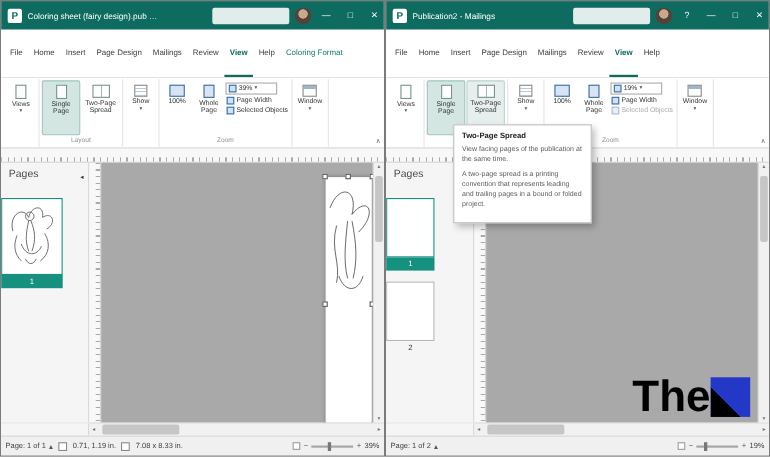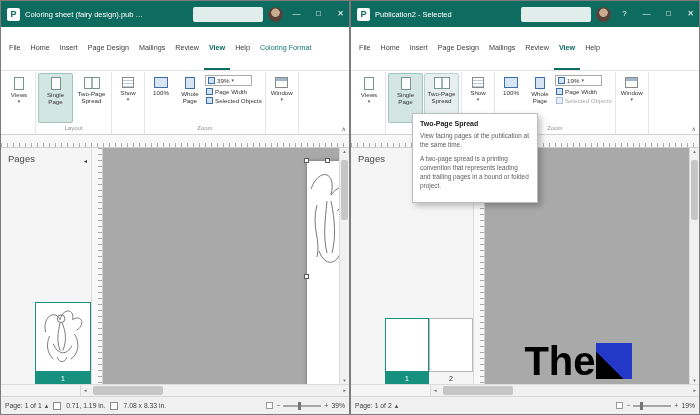--- a/index.html
+++ b/index.html
@@ -35,21 +35,21 @@
 .ic-window{width:13px;height:11px;border:1px solid #8a8a8a;background:linear-gradient(to bottom,#9fb6c9 0 3px,#fdfdfd 3px)}
 .zcol{display:flex;flex-direction:column;gap:2px;padding-top:2px}
 .zoom-combo{display:flex;align-items:center;gap:2px;border:1px solid #ababab;background:#fff;font-size:6.2px;color:#333;height:11px;padding:0 2px;width:47px}
 .small-item{display:flex;align-items:center;gap:2px;font-size:6.2px;color:#333;white-space:nowrap;padding:0 1px}
 .small-item.disabled{color:#a9a9a9}
 .small-item.disabled .mini-ic{opacity:.45}
 .mini-ic{width:7px;height:7px;border:1px solid #3a6ea5;background:#cfe0f7;flex:0 0 auto}
 .collapse{position:absolute;right:3px;bottom:2px;font-size:6px;color:#666}
 .ruler-h{flex:0 0 13px;background:#f8f8f8;border-bottom:1px solid #cfcfcf;background-image:repeating-linear-gradient(to right,#a9a9a9 0 1px,transparent 1px 6px);background-size:100% 4px;background-repeat:no-repeat;background-position:0 100%}
 .main{flex:1;display:flex;min-height:0}
-.pages-panel{flex:0 0 80px;background:#f5f5f5;border-right:1px solid #dadada;display:flex;align-items:flex-end;position:relative}
+.pages-panel{flex:0 0 80px;background:#f5f5f5;border-right:1px solid #dadada;display:flex;flex-direction:column;align-items:flex-start;position:relative}
 .pages-title{align-self:flex-start;font-size:9.5px;color:#4a4a4a;padding:5px 0 4px 7px}
 .panel-collapse{position:absolute;top:9px;right:4px;font-size:6px;color:#333}
 .thumb-wrap{display:flex;flex-direction:column;margin-top:12px}
 .thumb{background:#fff;border:1px solid #b7b7b7}
 .thumb.sel{border-color:#169180}
 .thumb-lg{width:56px;height:70px}
 .thumb-sm{width:44px;height:54px}
 .thumb-num{height:12px;display:flex;align-items:center;justify-content:center;font-size:7px;color:#333}
 .thumb-num.sel{background:#169180;color:#fff}
 .ruler-v{flex:0 0 11px;background:#f8f8f8;border-right:1px solid #cfcfcf;background-image:repeating-linear-gradient(to bottom,#a9a9a9 0 1px,transparent 1px 6px);background-size:4px 100%;background-repeat:no-repeat;background-position:100% 0}
@@ -72,21 +72,21 @@
 .sbtn{font-size:7px;color:#555}
 .slider{width:38px;height:2px;background:#a6a6a6;position:relative}
 .sthumb{position:absolute;top:-3px;width:3px;height:8px;background:#777}
 .doc-page{position:absolute;left:204px;top:13px;width:42px;height:232px;background:#fff;box-shadow:0 0 4px rgba(0,0,0,.35)}
 .doc-page svg{width:100%;height:100%}
 .hdl{position:absolute;width:5px;height:5px;background:#fff;border:1px solid #5a5a5a}
 .tooltip{position:absolute;left:61px;top:112px;width:126px;background:#fff;border:1px solid #bdbdbd;box-shadow:3px 3px 6px rgba(0,0,0,.25);padding:6px 7px;z-index:100}
 .tooltip-title{font-size:7px;font-weight:bold;color:#202020;margin-bottom:5px}
 .tooltip-body{font-size:6.4px;color:#5c5c5c;line-height:1.4;margin-bottom:5px}
 .watermark{position:absolute;right:5px;bottom:2px;width:212px}
-.wm-row{display:flex;align-items:center;justify-content:center;padding:0 2px}
+.wm-row{display:flex;align-items:center;justify-content:flex-end;padding:0 2px}
 .wm-the{font-size:40px;font-weight:bold;color:#000;line-height:1.05}
 .wm-logo{width:36px;height:36px;background:#2438c8;position:relative;overflow:hidden;flex:0 0 auto}
 .wm-logo::before{content:"";position:absolute;inset:0;background:linear-gradient(45deg,#000 38%,transparent 38%)}
 .wm-club{font-size:30.5px;font-weight:bold;color:#000;line-height:1.1;letter-spacing:.5px;white-space:nowrap}
 </style>
 </head>
 <body>
 
 <div class="desktop">
 
@@ -268,21 +268,21 @@
           </div>
         <span class="sbtn">+</span>
         <span>39%</span>
       </div>
     </div>
   </div>
 
   <div class="window">
     <div class="titlebar">
       <div class="app-icon">P</div>
-      <span class="title">Publication2 - Selected</span>
+      <span class="title">Publication2 - Mailings</span>
       <div class="search-box"></div>
       <div class="avatar"></div>
       <span class="cap">?</span>
       <span class="cap">—</span>
       <span class="cap">□</span>
       <span class="cap">✕</span>
     </div>
 
     <div class="tabs">
       <span class="tab">File</span>

